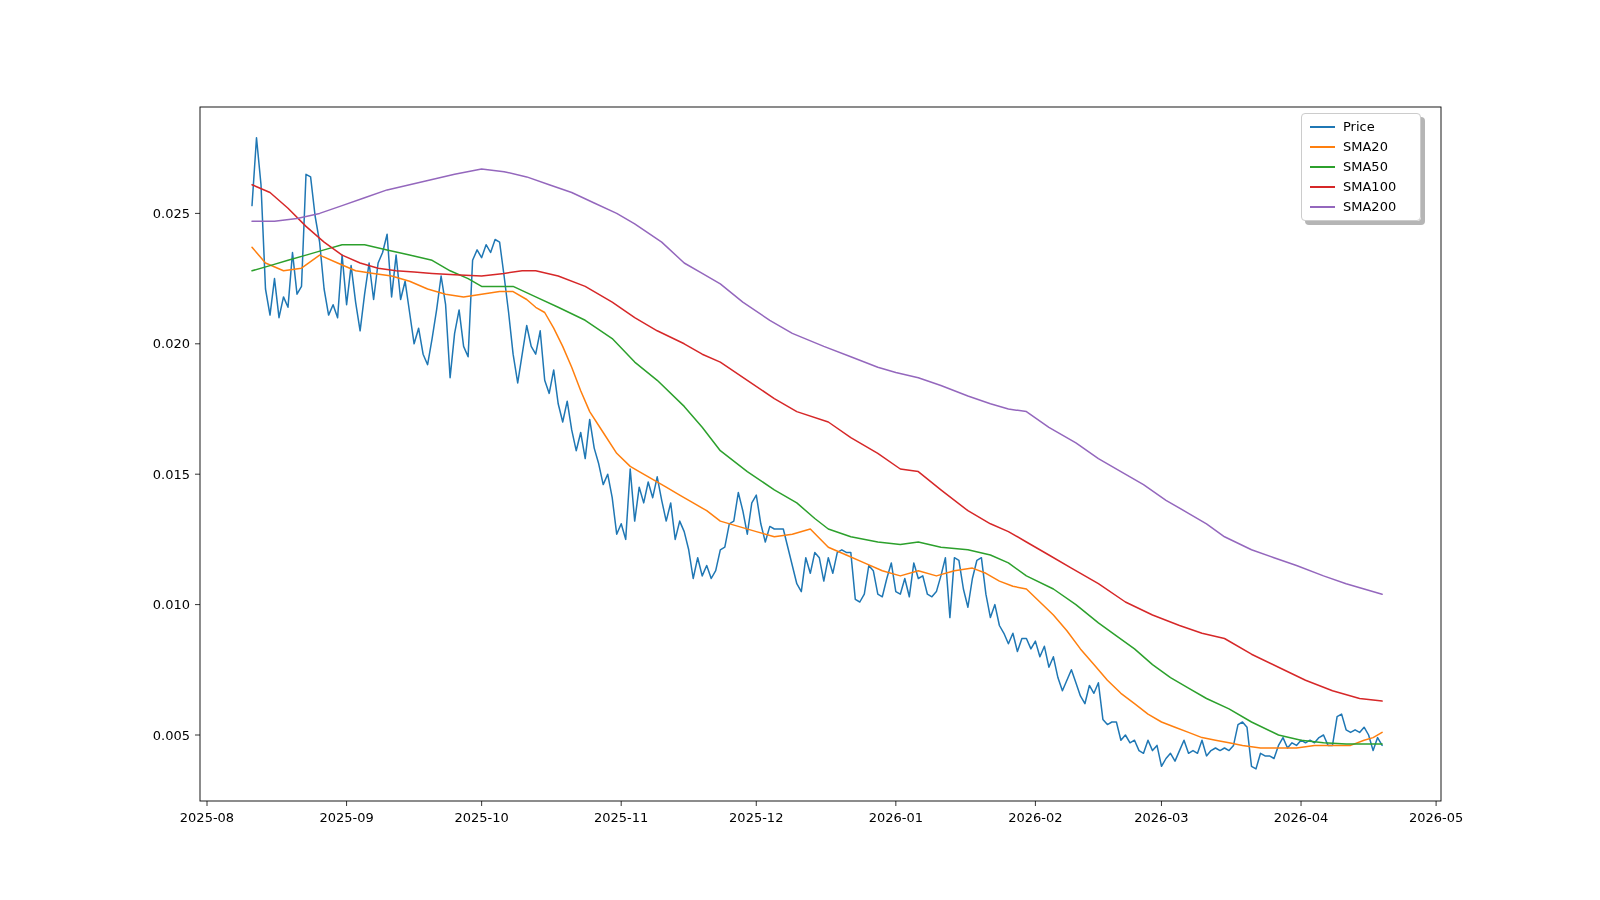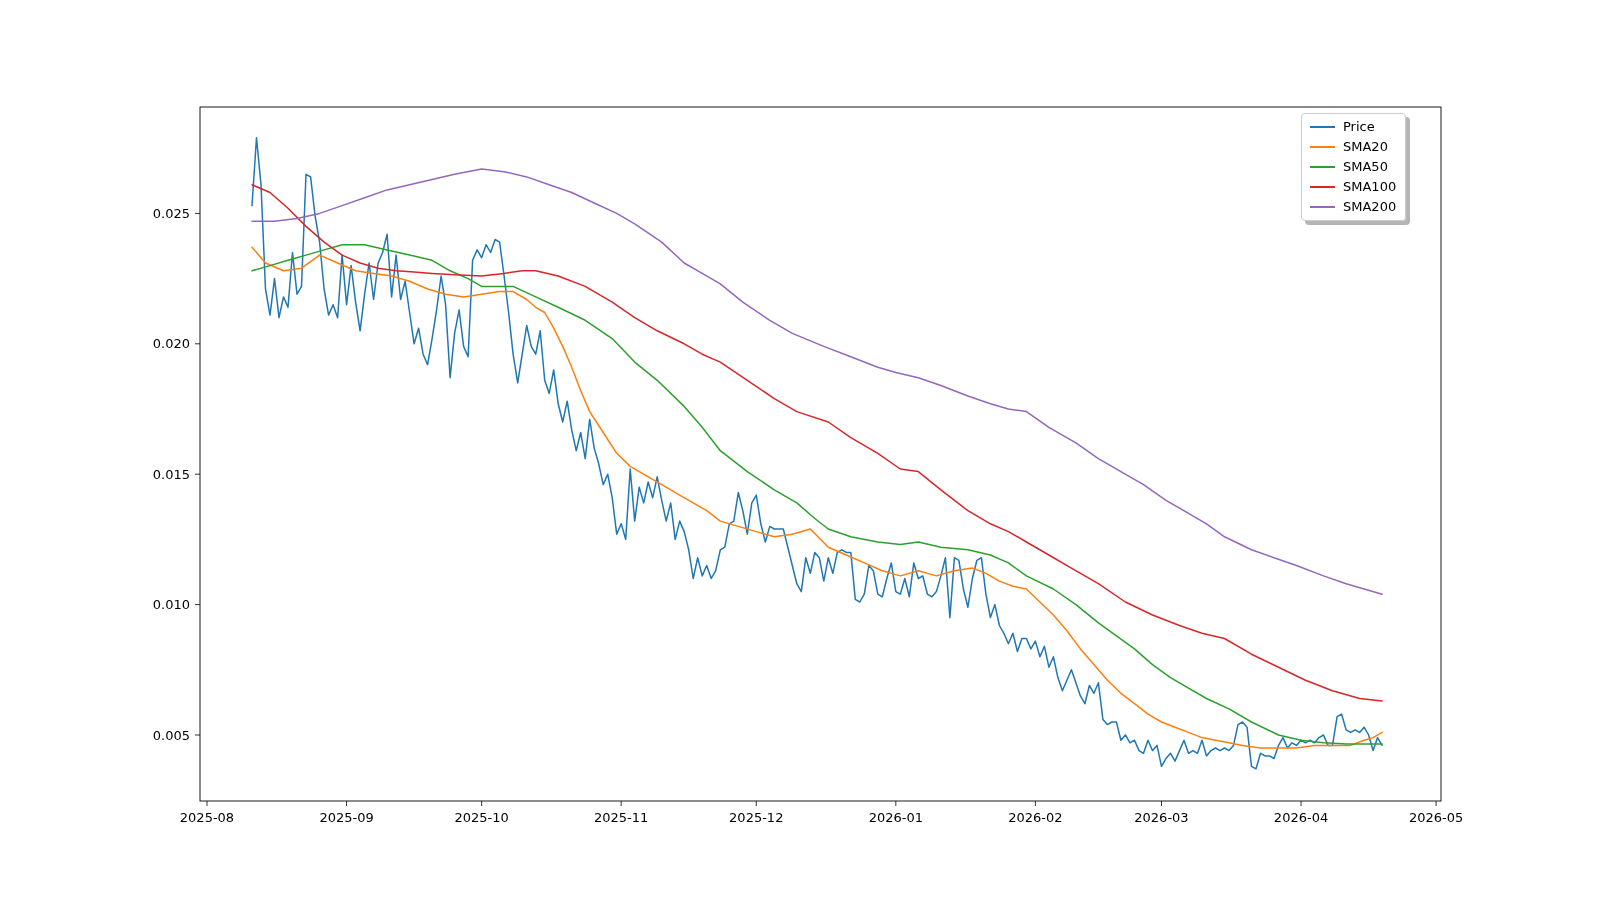--- a/index.html
+++ b/index.html
@@ -3,21 +3,21 @@
 <meta charset="utf-8">
 <style>
   html,body{margin:0;padding:0;background:#ffffff;}
   .figure{position:relative;width:1600px;height:900px;background:#ffffff;
           font-family:"DejaVu Sans","Liberation Sans",sans-serif;overflow:hidden;}
   .figure svg{position:absolute;left:0;top:0;}
   .tick-label{font-size:13px;fill:#000000;}
   .legend{position:absolute;background:rgba(255,255,255,0.92);
           border:1px solid #cccccc;border-radius:4px;
           box-shadow:4px 4px 0 0 #b5b5b5;
-          padding:5px 9px 5px 8px;display:flex;flex-direction:column;gap:4px;}
+          padding:5px 24px 5px 8px;display:flex;flex-direction:column;gap:4px;}
   .legend-row{display:flex;align-items:center;gap:8px;height:16px;}
   .legend-sample{width:25px;height:0;border-top-width:2px;border-top-style:solid;flex:0 0 auto;}
   .legend-text{font-size:13px;color:#000000;white-space:nowrap;line-height:16px;}
 </style>
 </head>
 <body>
 
 <div class="figure">
   <svg id="plot" width="1600" height="900" viewBox="0 0 1600 900">
       <defs>

